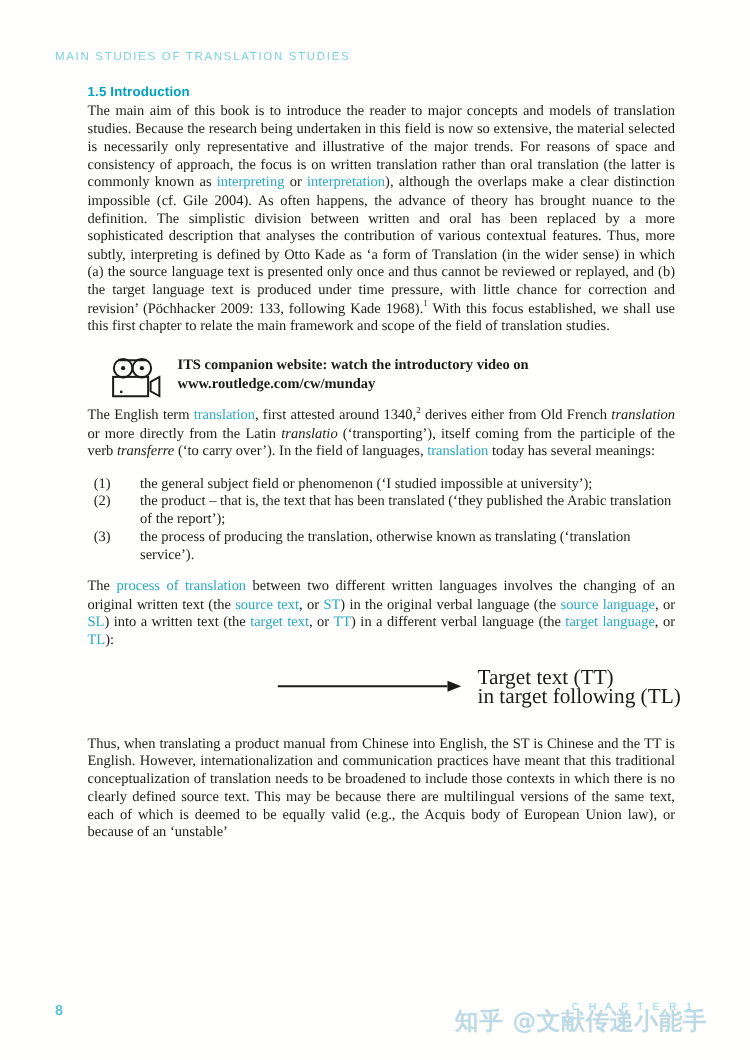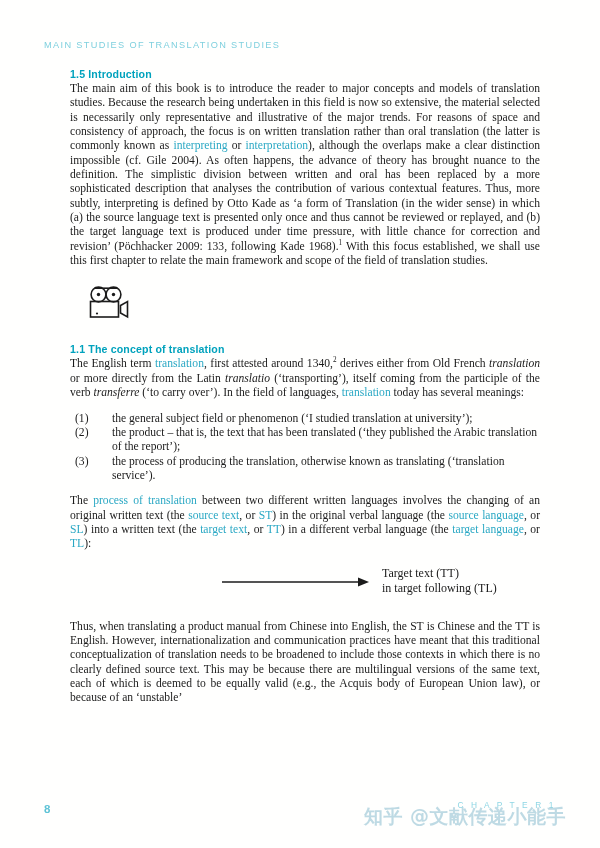--- a/index.html
+++ b/index.html
@@ -127,21 +127,21 @@
     left: 26px;
     top: 0;
     font-size: 11.6px;
     line-height: 15.5px;
     white-space: nowrap;
   }
   .dia-right {
     position: absolute;
     left: 312px;
     top: 0;
-    font-size: 12px;
+    font-size: 17px;
     line-height: 15.5px;
     white-space: nowrap;
   }
   .dia-arrow {
     position: absolute;
     left: 152px;
     top: 7px;
     width: 148px;
     height: 10px;
   }
@@ -200,30 +200,30 @@
             <circle cx="27.5" cy="9.5" r="7.4"></circle>
             <circle cx="12.5" cy="9.5" r="1.7" fill="#1b1b1b" stroke="none"></circle>
             <circle cx="27.5" cy="9.5" r="1.7" fill="#1b1b1b" stroke="none"></circle>
             <path d="M8.5 3.2 L31.5 3.2"></path>
             <rect x="4.5" y="16.5" width="28" height="15.5"></rect>
             <path d="M34.5 20.5 L41.5 16.6 L41.5 31.9 L34.5 28 Z"></path>
           </g>
           <circle cx="11" cy="28.5" r="1.1" fill="#1b1b1b"></circle>
         </svg>
       </span>
+      <div class="callout-text">ITS companion website: watch the introductory video on www.routledge.com/cw/munday</div>
     </div>
 
-    <h2 class="section-heading spaced">1.1 The concept of translation</h2>
 
     <p class="body"><span>The English term </span><span class="tealword">translation</span><span>, first attested around 1340,</span><sup>2</sup><span> derives either from Old French </span><span class="it">translation</span><span> or more directly from the Latin </span><span class="it">translatio</span><span> (‘transporting’), itself coming from the participle of the verb </span><span class="it">transferre</span><span> (‘to carry over’). In the field of languages, </span><span class="tealword">translation</span><span> today has several meanings:</span></p>
 
     <ol class="numlist">
       <li>
         <span class="marker">(1)</span>
-        <span>the general subject field or phenomenon (‘I studied translation at university’);</span>
+        <span>the general subject field or phenomenon (‘I studied impossible at university’);</span>
       </li>
       <li>
         <span class="marker">(2)</span>
         <span>the product – that is, the text that has been translated (‘they published the Arabic translation of the report’);</span>
       </li>
       <li>
         <span class="marker">(3)</span>
         <span>the process of producing the translation, otherwise known as translating (‘translation service’).</span>
       </li>
     </ol>

